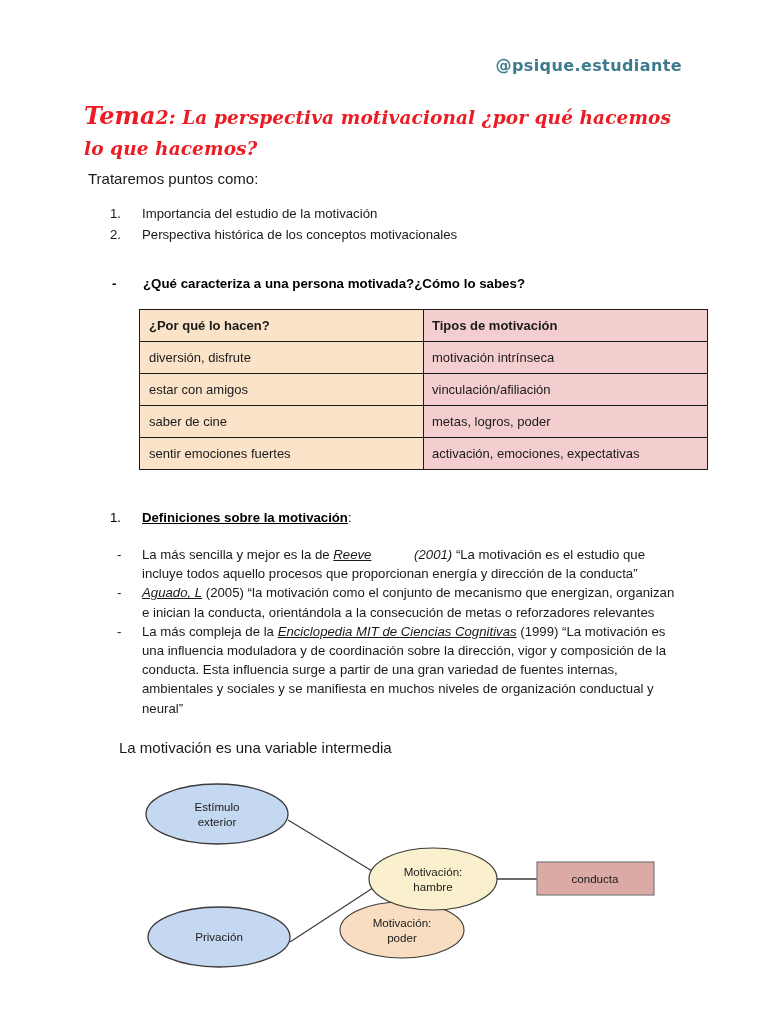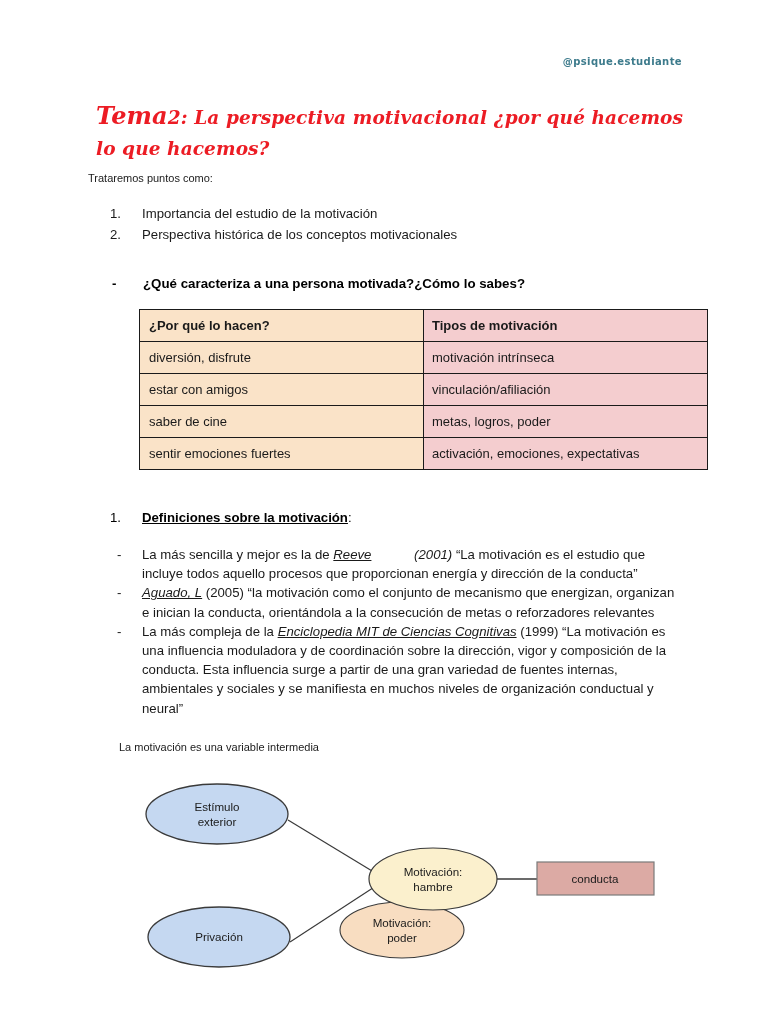--- a/index.html
+++ b/index.html
@@ -21,49 +21,49 @@
     inset: 0;
     background: #ffffff;
   }
 
   
   .handle {
     position: absolute;
     top: 56px;
     right: 86px;
     font-family: "DejaVu Sans", sans-serif;
-    font-size: 10px;
+    font-size: 16px;
     font-weight: bold;
     letter-spacing: 0.4px;
     color: #3d7b8c;
     white-space: nowrap;
   }
 
   
   .title {
     position: absolute;
-    left: 96px;
+    left: 84px;
     top: 88px;
     width: 590px;
     font-family: "DejaVu Serif", serif;
     font-style: italic;
     font-weight: bold;
     color: #ec1c24;
     font-size: 18.5px;
     line-height: 31px;
     letter-spacing: 0.1px;
   }
   .title .big {
     font-size: 24px;
   }
 
   
   .body-text {
     position: absolute;
-    font-size: 11px;
+    font-size: 15px;
     line-height: 19px;
     color: #1a1a1a;
   }
 
   .intro {
     left: 88px;
     top: 169px;
   }
 
   

